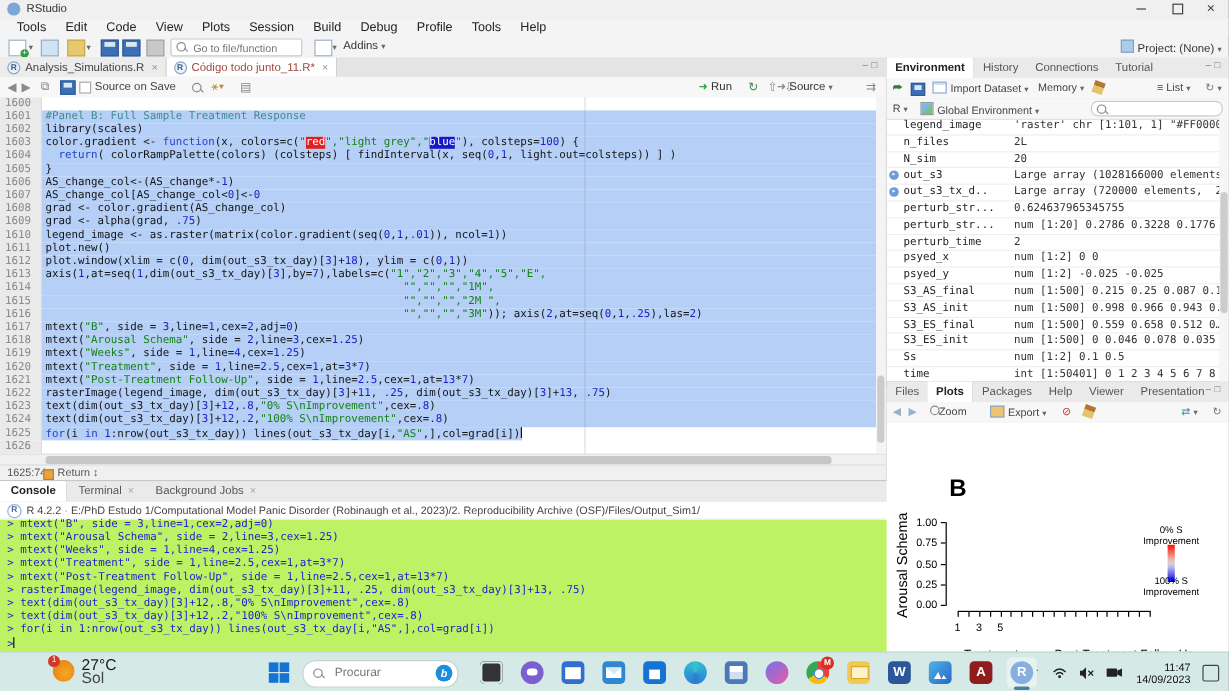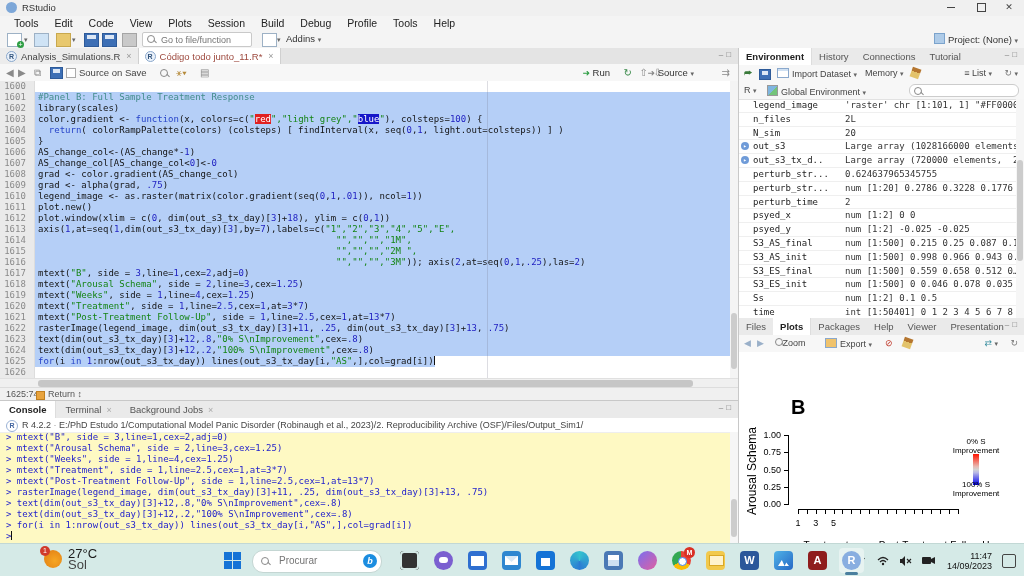--- a/index.html
+++ b/index.html
@@ -65,21 +65,21 @@
   #ehscroll{position:absolute;left:0;top:330px;width:100%;height:9px;background:#f0f0f0;border-top:1px solid #e0e0e0;}
   #ehthumb{position:absolute;left:38px;top:1px;width:655px;height:7px;background:#c6c6c6;border-radius:3px;}
   #evscroll{position:absolute;right:0;top:33px;width:8px;height:297px;background:#f4f4f4;}
   #evthumb{position:absolute;right:1px;top:78%;width:6px;height:19%;background:#cccccc;border-radius:3px;}
   #estatus{position:absolute;left:0;top:339px;width:100%;height:13px;background:#f0f0f0;border-top:1px solid #ddd;font-size:9px;color:#555;}
   #estatus .pos{position:absolute;left:6px;top:1px;}
   #estatus .scope{position:absolute;left:48px;top:1px;}
   .orangeico{position:absolute;left:36px;top:3px;width:7px;height:7px;background:#e8a33d;border:1px solid #c07f1f;}
   #estatus .ftype{position:absolute;right:8px;top:15px;}
   
-  #console{left:0;top:400px;width:738px;height:143px;background:#fef9c3;border-top:1px solid #c8c8c8;border-right:1px solid #c8c8c8;}
+  #console{left:0;top:400px;width:738px;height:143px;background:#bef264;border-top:1px solid #c8c8c8;border-right:1px solid #c8c8c8;padding-left:36px;}
   #ctabs{position:absolute;left:0;top:0;width:100%;height:17px;background:#eaeaea;border-bottom:1px solid #d5d5d5;display:flex;}
   .ctab{height:17px;line-height:17px;padding:0 9px;font-size:9.5px;color:#555;}
   .ctab.active{background:#fff;color:#222;font-weight:bold;border-right:1px solid #ddd;}
   .ctab .x{color:#aaa;margin-left:5px;font-size:9px;}
   #chead{position:absolute;left:0;top:17px;width:100%;height:14px;background:#fff;border-bottom:1px solid #eee;font-size:9px;color:#444;}
   #chead .rsym{position:absolute;left:6px;top:2px;width:10px;height:10px;border-radius:50%;border:1px solid #9ab2d6;color:#4466a0;
      font-size:7px;line-height:10px;text-align:center;font-weight:bold;}
   #chead .vtxt{position:absolute;left:22px;top:2px;}
   #cbody{position:absolute;left:0;top:31px;width:100%;height:112px;overflow:hidden;}
   .cline{font:9px "DejaVu Sans Mono",monospace;line-height:11px;color:#2222cc;white-space:pre;padding-left:6px;}

